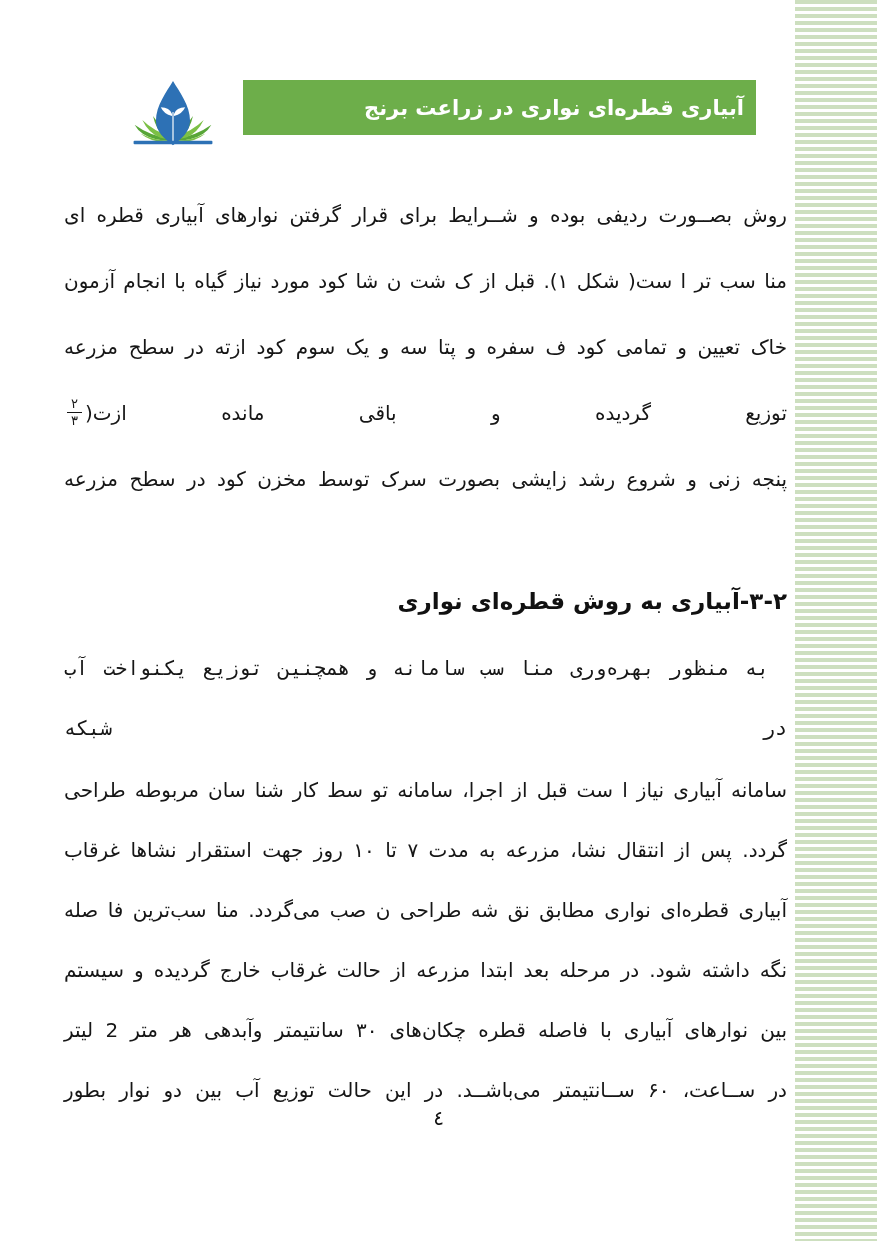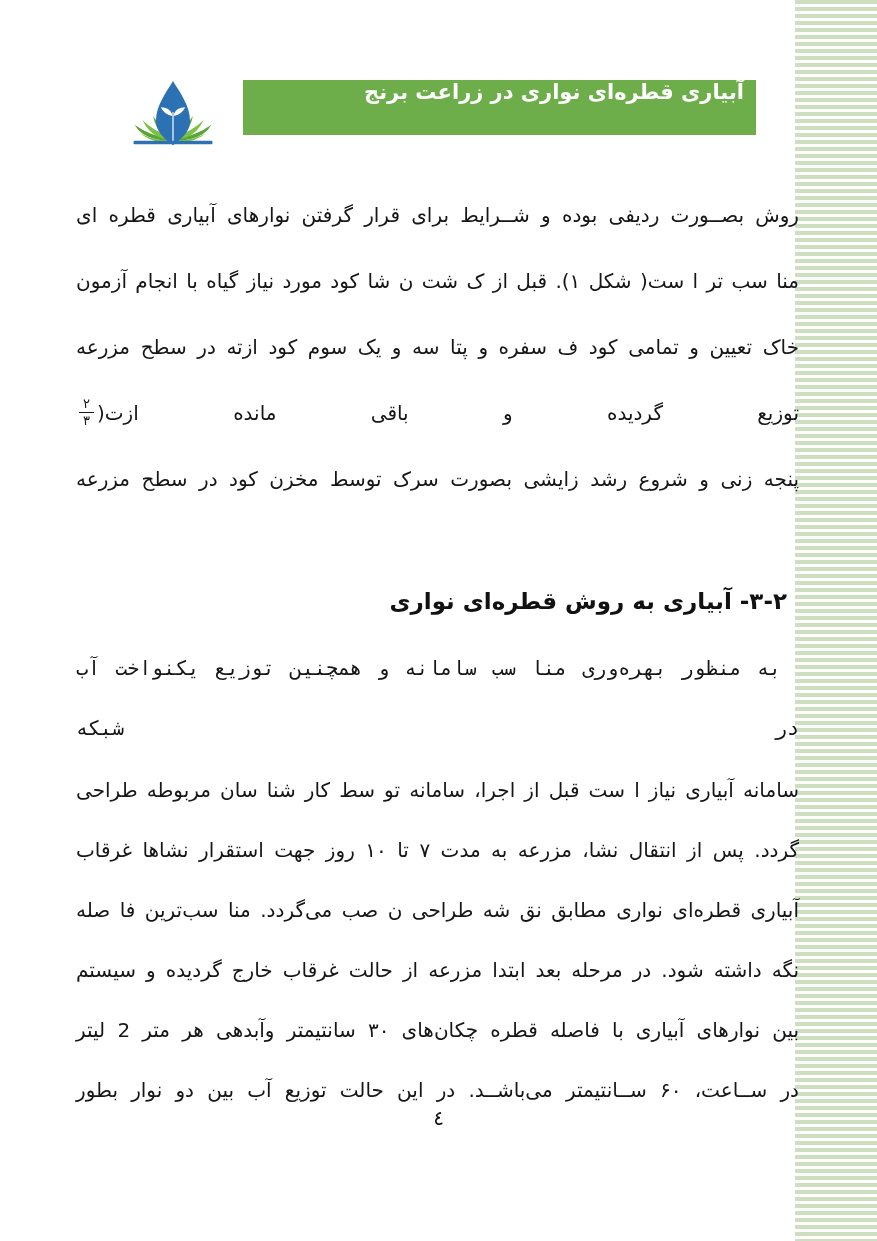--- a/index.html
+++ b/index.html
@@ -4,32 +4,32 @@
 <style>
   html,body{margin:0;padding:0;background:#fff;}
   .page{position:relative;width:877px;height:1241px;background:#ffffff;overflow:hidden;
         font-family:"DejaVu Sans",sans-serif;color:#161616;}
   
   .stripes{position:absolute;top:0;right:0;width:82px;height:1241px;
            background:repeating-linear-gradient(to bottom,#cddfbf 0px,#cddfbf 4px,#ffffff 4px,#ffffff 7px);}
   
   .logo{position:absolute;left:126px;top:79px;width:94px;height:73px;}
   .title-bar{position:absolute;left:243px;top:80px;width:513px;height:55px;background:#6dae4a;
-             direction:rtl;display:flex;padding:0 12px;box-sizing:border-box;}
+             direction:rtl;display:flex;align-items:center;padding:0 12px;box-sizing:border-box;}
   .title-bar span{color:#ffffff;font-size:21px;font-weight:bold;letter-spacing:0.2px;}
   
-  .para{position:absolute;left:76px;width:723px;direction:rtl;font-size:20px;}
+  .para{position:absolute;left:64px;width:723px;direction:rtl;font-size:20px;}
   .para1{top:182px;line-height:66px;}
   .para2{top:640px;line-height:60px;}
   .tline{text-align:justify;text-align-last:justify;white-space:normal;}
   .tline.endline{text-align-last:right;}
   .tline.indent{text-indent:18px;font-family:Liberation Mono, monospace;}
   .heading{position:absolute;left:64px;width:723px;top:583px;direction:rtl;text-align:right;
            font-size:23px;font-weight:bold;line-height:36px;color:#111;}
-  .hnum{unicode-bidi:bidi-override;direction:rtl;margin-left:8px;}
+  .hnum{unicode-bidi:bidi-override;direction:rtl;}
   
   .frac{display:inline-flex;flex-direction:column;align-items:center;vertical-align:middle;
         font-size:13px;line-height:1.25;margin:0 3px;transform:translateY(-2px);}
   .frac .num{border-bottom:1.5px solid #161616;padding:0 4px;}
   .frac .den{padding:0 4px;}
   
   .page-number{position:absolute;left:0;top:1106px;width:877px;text-align:center;
                font-size:20px;color:#111;}
 </style>
 </head>

